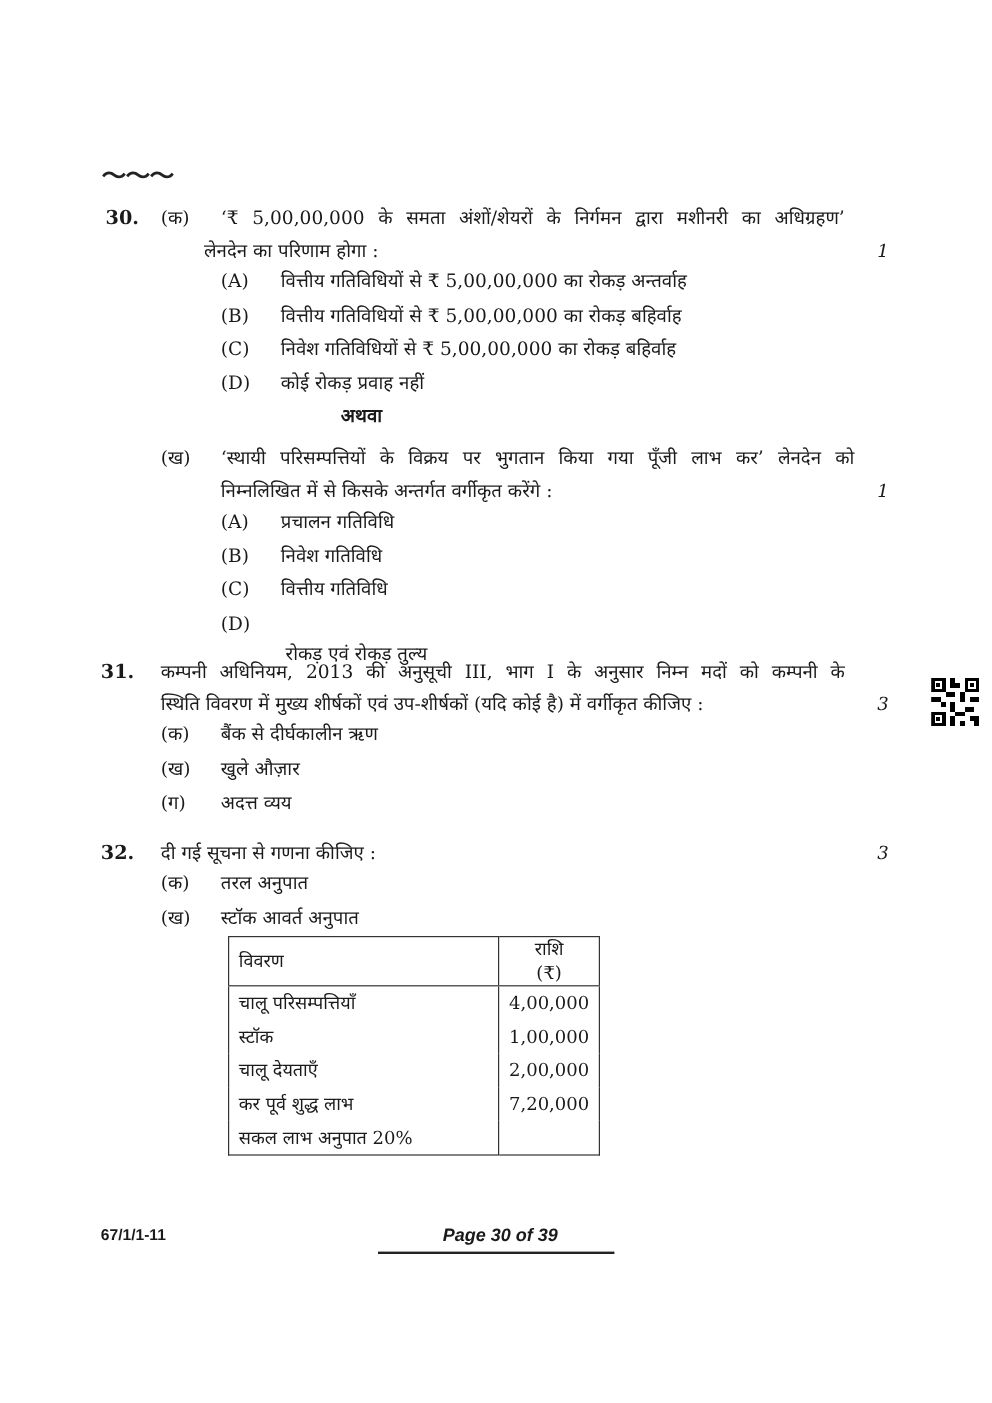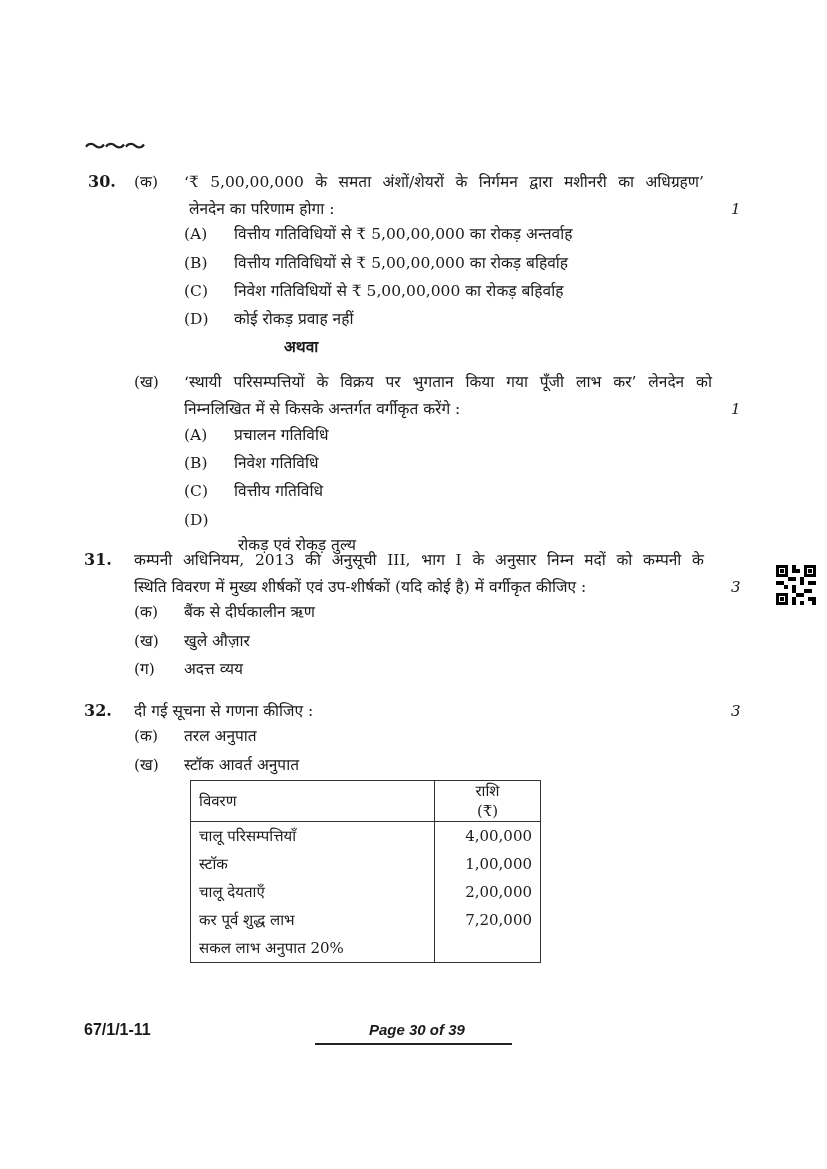--- a/index.html
+++ b/index.html
@@ -9,35 +9,35 @@
   .wave { left:84px; top:132px; font-size:22px; letter-spacing:-2px; color:#222; }
   .qnum { font-weight:bold; font-size:16px; }
   .line { font-size:15.5px; line-height:20px; white-space:nowrap; }
   .marks { font-style:italic; font-size:15px; }
   .just { text-align:justify; text-align-last:justify; }
   table.data { border-collapse:collapse; font-size:15px; }
   table.data td { padding:0 8px; line-height:28px; }
   table.data .hdr td { border-bottom:1.5px solid #333; line-height:20px; }
   table.data .col2 { border-left:1.5px solid #333; text-align:right; }
   table.data .hdr .col2 { text-align:center; }
-  .footer-code { font-family:"Liberation Sans",sans-serif; font-size:16px; font-weight:bold; }
+  .footer-code { font-family:"Liberation Sans",sans-serif; font-size:13px; font-weight:bold; }
   .footer-page { font-family:"Liberation Sans",sans-serif; font-size:15px; font-style:italic; }
   .rule { height:1.5px; background:#222; }
   .qr { width:40px; height:40px; }
 </style>
 </head>
 <body>
 
 <div class="abs wave">〜〜〜</div>
 
 <div>
   <span class="abs qnum" style="left:88px;top:172px;">30.</span>
   <span class="abs line" style="left:134px;top:172px;">(क)</span>
   <div class="abs line just" style="left:184px;top:172px;width:520px;">‘₹ 5,00,00,000 के समता अंशों/शेयरों के निर्गमन द्वारा मशीनरी का अधिग्रहण’</div>
-  <div class="abs line" style="left:189px;top:199px;">लेनदेन का परिणाम होगा :</div>
+  <div class="abs line" style="left:170px;top:199px;">लेनदेन का परिणाम होगा :</div>
   <span class="abs marks" style="left:731px;top:200px;">1</span>
 
   <div>
     <span class="abs line" style="left:184px;top:224px;">(A)</span>
     <span class="abs line" style="left:234px;top:224px;">वित्तीय गतिविधियों से ₹ 5,00,00,000 का रोकड़ अन्तर्वाह</span>
     <span class="abs line" style="left:184px;top:253px;">(B)</span>
     <span class="abs line" style="left:234px;top:253px;">वित्तीय गतिविधियों से ₹ 5,00,00,000 का रोकड़ बहिर्वाह</span>
     <span class="abs line" style="left:184px;top:281px;">(C)</span>
     <span class="abs line" style="left:234px;top:281px;">निवेश गतिविधियों से ₹ 5,00,00,000 का रोकड़ बहिर्वाह</span>
     <span class="abs line" style="left:184px;top:309px;">(D)</span>
@@ -108,21 +108,21 @@
 <div>
   <span class="abs qnum" style="left:84px;top:701px;">32.</span>
   <span class="abs line" style="left:134px;top:701px;">दी गई सूचना से गणना कीजिए :</span>
   <span class="abs marks" style="left:731px;top:702px;">3</span>
 
   <span class="abs line" style="left:134px;top:726px;">(क)</span>
   <span class="abs line" style="left:184px;top:726px;">तरल अनुपात</span>
   <span class="abs line" style="left:134px;top:755px;">(ख)</span>
   <span class="abs line" style="left:184px;top:755px;">स्टॉक आवर्त अनुपात</span>
 
-  <table class="abs data" style="left:190px;top:780px;width:351px;border:1.5px solid #333;">
+  <table class="abs data" style="left:190px;top:780px;width:310px;border:1.5px solid #333;">
     <tbody>
         <tr class="hdr">
       <td style="width:227px;vertical-align:middle;">विवरण</td>
       <td class="col2">
         <div>राशि</div>
         <div>(₹)</div>
       </td>
     </tr>
     <tr>
       <td>चालू परिसम्पत्तियाँ</td>

